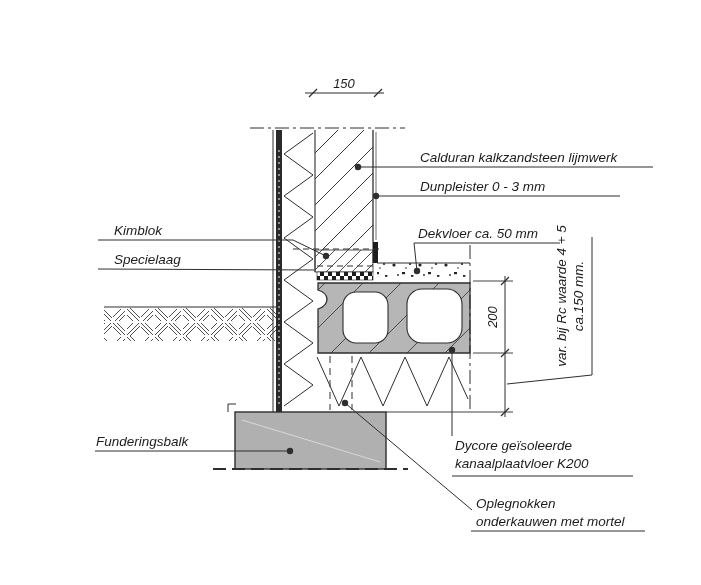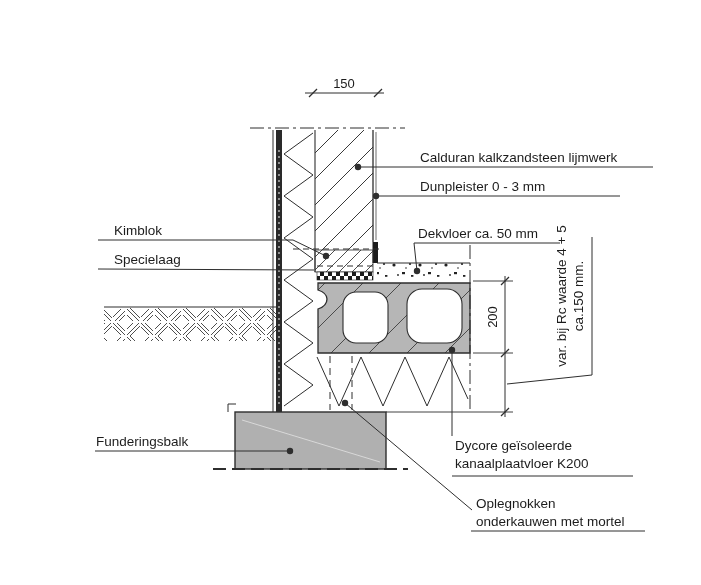--- a/index.html
+++ b/index.html
@@ -1,16 +1,16 @@
 <!DOCTYPE html>
 <html><head>
 <meta charset="utf-8">
 <style>
   html,body{margin:0;padding:0;background:#fff;}
-  .page{width:701px;height:585px;position:relative;background:#be185d;overflow:hidden;}
+  .page{width:701px;height:585px;position:relative;background:#be185d;overflow:hidden;font-style:italic;}
   svg{position:absolute;left:0;top:0;}
   svg text{font-family:"Liberation Sans","DejaVu Sans",sans-serif;font-size:13.5px;fill:#1c1c1c;}
   svg text.dim{font-size:13px;}
 </style>
 </head>
 <body>
 
 <div class="page">
 <svg width="701" height="585" viewBox="0 0 701 585">
   <defs>

